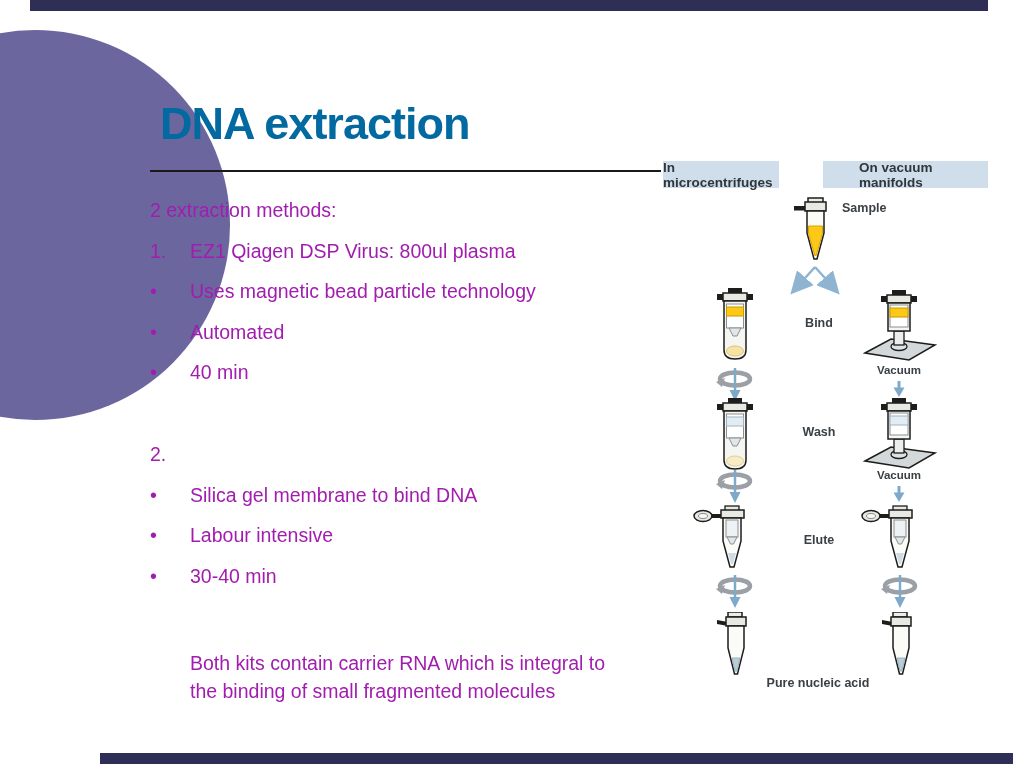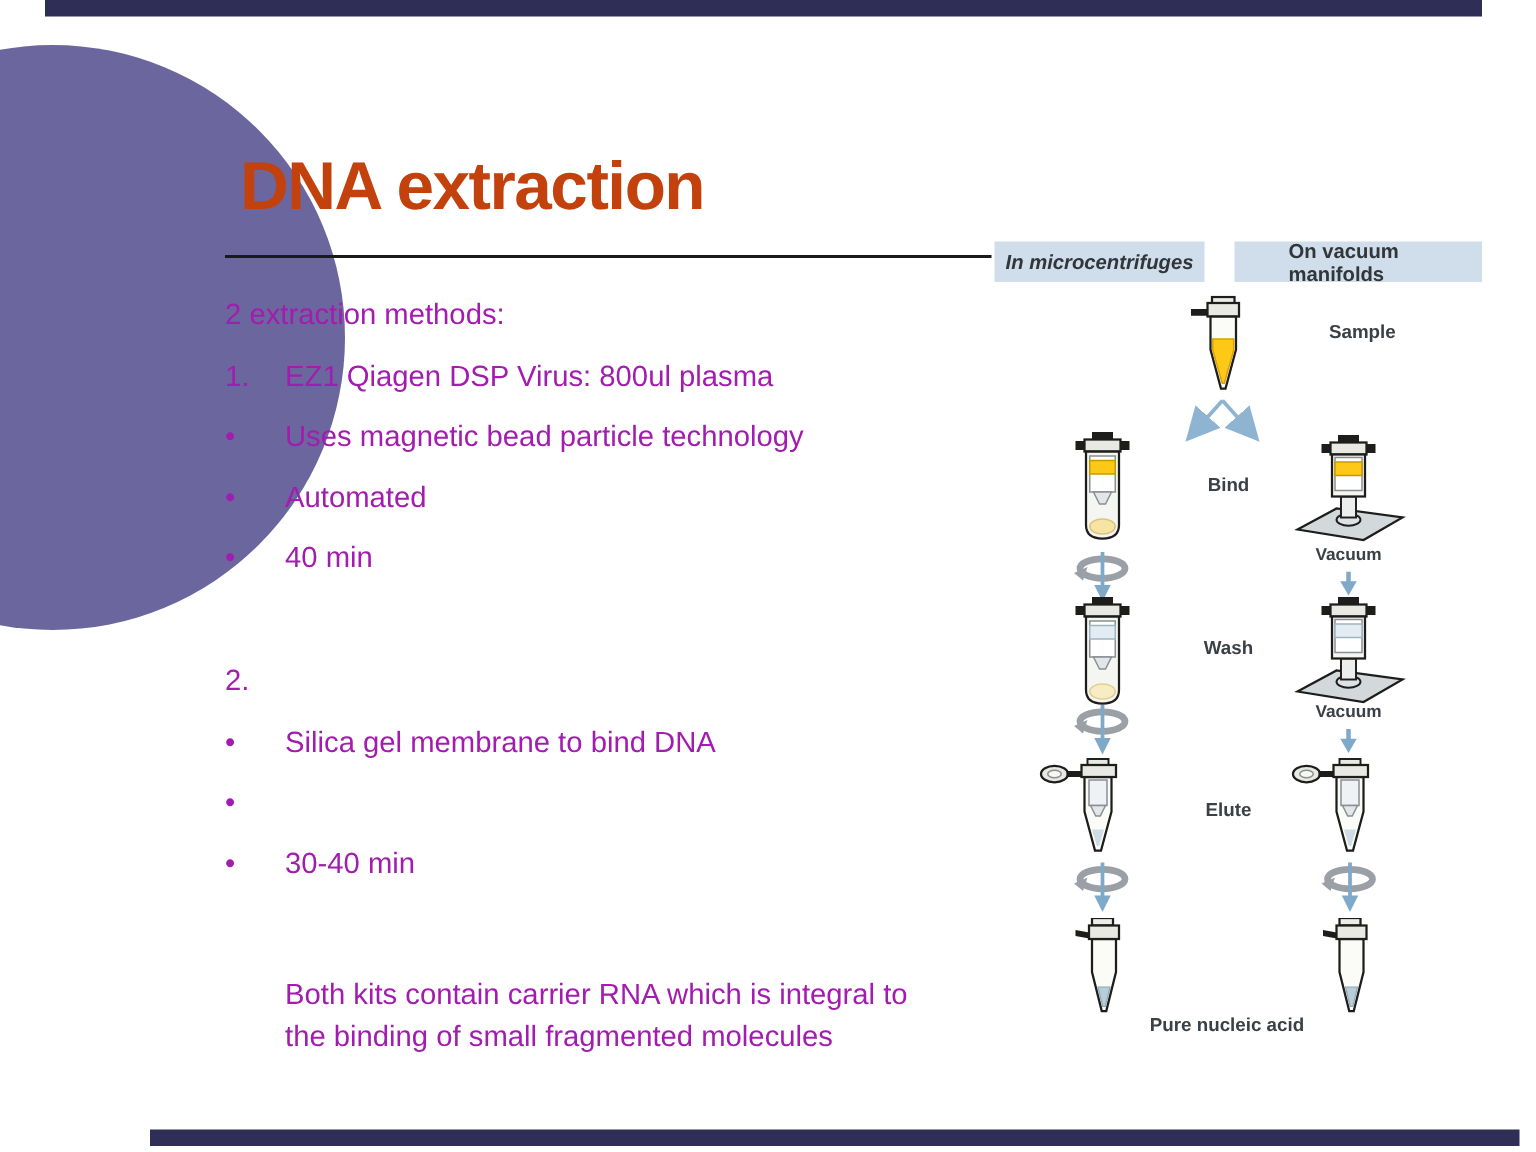--- a/index.html
+++ b/index.html
@@ -9,38 +9,38 @@
   
   .bar{position:absolute;background:#2e2e57;height:11px;}
   .bar-top{left:30px;top:0;width:958px;}
   .bar-bottom{left:100px;top:753px;width:913px;}
   .circle{position:absolute;border-radius:50%;}
   .circle-teal{left:-165px;top:142px;width:272px;height:272px;background:#8fc2b7;z-index:0;}
   .circle-purple{left:-160px;top:30px;width:390px;height:390px;background:#6b679e;z-index:1;}
 
   
   .title{position:absolute;left:160px;top:98px;z-index:2;font-size:45px;font-weight:bold;
-         color:#c2410c;letter-spacing:-1px;}
+         color:#0369a1;letter-spacing:-1px;}
   .title-rule{position:absolute;left:150px;top:170px;width:511px;height:2px;background:#1a1a1a;z-index:2;}
 
   
   .content{position:absolute;left:150px;top:199px;width:505px;z-index:2;color:#a21caf;
            font-size:19.5px;line-height:23px;}
   .tline{height:40.6px;}
   .item{display:flex;}
   .marker{width:40px;flex:0 0 40px;}
   .gap-before{margin-top:41px;}
   .note{margin-top:44px;margin-left:40px;width:432px;line-height:28px;}
 
   
   .diagram{position:absolute;left:655px;top:155px;width:365px;height:545px;z-index:2;}
   .diagram *{box-sizing:border-box;}
   .chip{position:absolute;height:27px;background:#cfdeea;color:#30363a;font-weight:bold;
         font-size:13.5px;display:flex;align-items:center;justify-content:center;}
-  .chip1{left:8px;top:6px;width:140px;font-style:italic;}
+  .chip1{left:8px;top:6px;width:116px;}
   .chip2{left:168px;top:6px;width:165px;padding-left:36px;}
   .dlabel{position:absolute;font-weight:bold;color:#3a4045;font-size:12.5px;}
   .center{text-align:center;}
   .icon{position:absolute;line-height:0;}
 </style>
 </head>
 <body>
 
 <div class="slide">
 
@@ -81,20 +81,21 @@
     </div>
     <div class="tline item gap-before">
       <span class="marker">2.</span>
     </div>
     <div class="tline item">
       <span class="marker">•</span>
       <span>Silica gel membrane to bind DNA</span>
     </div>
     <div class="tline item">
       <span class="marker">•</span>
+      <span>Labour intensive</span>
     </div>
     <div class="tline item">
       <span class="marker">•</span>
       <span>30-40 min</span>
     </div>
 
     <div class="note">Both kits contain carrier RNA which is integral to the binding of small fragmented molecules</div>
   </div>
 
   <div class="diagram">
@@ -104,21 +105,21 @@
 
     <div class="icon" style="left:138px;top:42px;">
       <svg width="44" height="68" viewBox="0 0 44 68">
         <rect x="15" y="1" width="15" height="5" fill="#ededE8" stroke="#1d1d1b" stroke-width="1.5"></rect>
         <rect x="1" y="9" width="11" height="4.5" fill="#1d1d1b"></rect>
         <rect x="12" y="5" width="21" height="9" fill="#e9e9e4" stroke="#1d1d1b" stroke-width="1.5"></rect>
         <path d="M14,14 H31 V36 L24,62 H21 L14,36 Z" fill="#fbfbf7" stroke="#1d1d1b" stroke-width="1.5"></path>
         <path d="M15.5,29 H29.5 V36.5 L23.2,58.5 H21.8 L15.5,36.5 Z" fill="#fdc816" stroke="#d9a200" stroke-width="1"></path>
       </svg>
     </div>
-    <div class="dlabel" style="left:187px;top:59px;margin-left:44px;">Sample</div>
+    <div class="dlabel" style="left:187px;top:46px;">Sample</div>
 
     <div class="icon" style="left:128px;top:109px;">
       <svg width="64" height="32" viewBox="0 0 64 32">
         <line x1="32" y1="3" x2="14" y2="23" stroke="#8fb4d2" stroke-width="2.5" marker-end="url(#ab)"></line>
         <line x1="32" y1="3" x2="50" y2="23" stroke="#8fb4d2" stroke-width="2.5" marker-end="url(#ab)"></line>
       </svg>
     </div>
 
     <div class="icon" style="left:57px;top:133px;">
       <svg width="46" height="78" viewBox="0 0 46 78">

